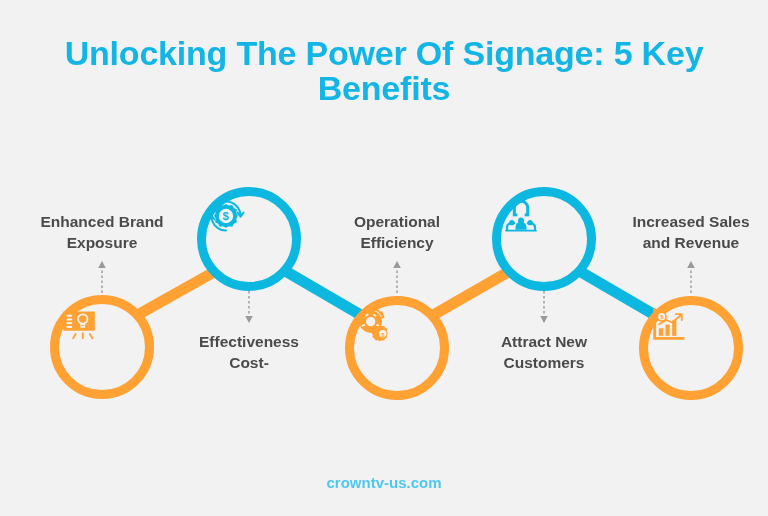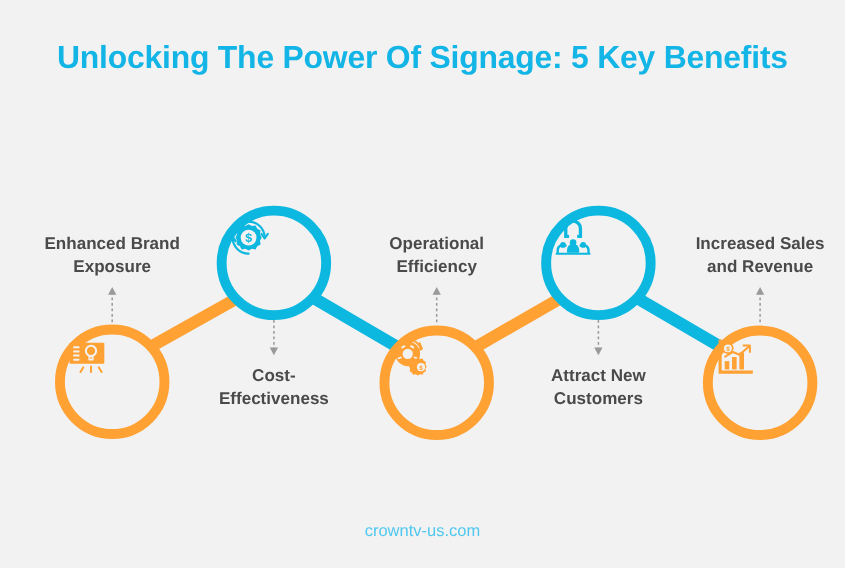--- a/index.html
+++ b/index.html
@@ -22,21 +22,21 @@
   }
 
   
   .title {
     position: absolute;
     left: 0;
     top: 36px;
     width: 768px;
     text-align: center;
     color: #12b5e5;
-    font-size: 29px;
+    font-size: 34px;
     font-weight: bold;
     line-height: 35px;
     letter-spacing: -0.2px;
     padding: 0 48px;
     box-sizing: border-box;
   }
   .title .line {
     display: block;
   }
 
@@ -93,21 +93,21 @@
 
   
   .footer {
     position: absolute;
     left: 0;
     top: 474px;
     width: 768px;
     text-align: center;
     color: #4ec8ef;
     font-size: 15px;
-    font-weight: normal;
+    font-weight: bold;
   }
 </style>
 </head>
 <body>
 
 <div id="page-root">
 
   <div class="title">
     <span class="line">Unlocking The Power Of Signage: 5 Key Benefits</span>
   </div>
@@ -171,22 +171,22 @@
         <path d="M24 6.5 A17.5 17.5 0 0 1 41.5 24" fill="none" stroke="#0cb8e0" stroke-width="2.4" stroke-linecap="round"></path>
         <path d="M24 41.5 A17.5 17.5 0 0 1 6.5 24" fill="none" stroke="#0cb8e0" stroke-width="2.4" stroke-linecap="round"></path>
         <path d="M38 20 L41.5 24.8 L45 20" fill="none" stroke="#0cb8e0" stroke-width="2.4" stroke-linecap="round" stroke-linejoin="round"></path>
         <path d="M10 28 L6.5 23.2 L3 28" fill="none" stroke="#0cb8e0" stroke-width="2.4" stroke-linecap="round" stroke-linejoin="round"></path>
         <path d="M24 9.5 l3.6 1.9 4-0.7 1.9 3.6 3.6 1.9 -0.7 4 1.9 3.6 -1.9 3.6 0.7 4 -3.6 1.9 -1.9 3.6 -4 -0.7 -3.6 1.9 -3.6 -1.9 -4 0.7 -1.9 -3.6 -3.6 -1.9 0.7 -4 -1.9 -3.6 1.9 -3.6 -0.7 -4 3.6 -1.9 1.9 -3.6 4 0.7 Z" fill="#0cb8e0"></path>
         <circle cx="24" cy="24" r="8.6" fill="#f2f2f2"></circle>
         <text x="24" y="29.2" text-anchor="middle" font-family="'Liberation Sans', sans-serif" font-size="13.5" font-weight="bold" fill="#0cb8e0">$</text>
       </svg>
     </div>
     <div class="node-label" style="left:137px; top:331px;">
+      <span class="l">Effectiveness</span>
       <span class="l">Cost-</span>
-      <span class="l">Effectiveness</span>
     </div>
 
     <div class="node" style="left:333px; top:296px;">
       <svg class="glyph" viewBox="0 0 48 48">
         <circle cx="20" cy="20" r="13.5" fill="#ffa133"></circle>
         <circle cx="20" cy="20" r="5.6" fill="#f2f2f2"></circle>
         <path d="M20 4.5 A15.5 15.5 0 0 1 34.5 14" fill="none" stroke="#ffa133" stroke-width="2.3" stroke-linecap="round"></path>
         <path d="M33 8.5 L35.4 14.6 L29.3 16.2" fill="none" stroke="#ffa133" stroke-width="2.3" stroke-linecap="round" stroke-linejoin="round"></path>
         <path d="M14 13 l2.4 -1.4 M26 13 l-2.4 -1.4" stroke="#f2f2f2" stroke-width="2" stroke-linecap="round"></path>
         <path d="M12.5 24 l-2.6 0.9 M27.5 24 l2.6 0.9" stroke="#f2f2f2" stroke-width="2" stroke-linecap="round"></path>

